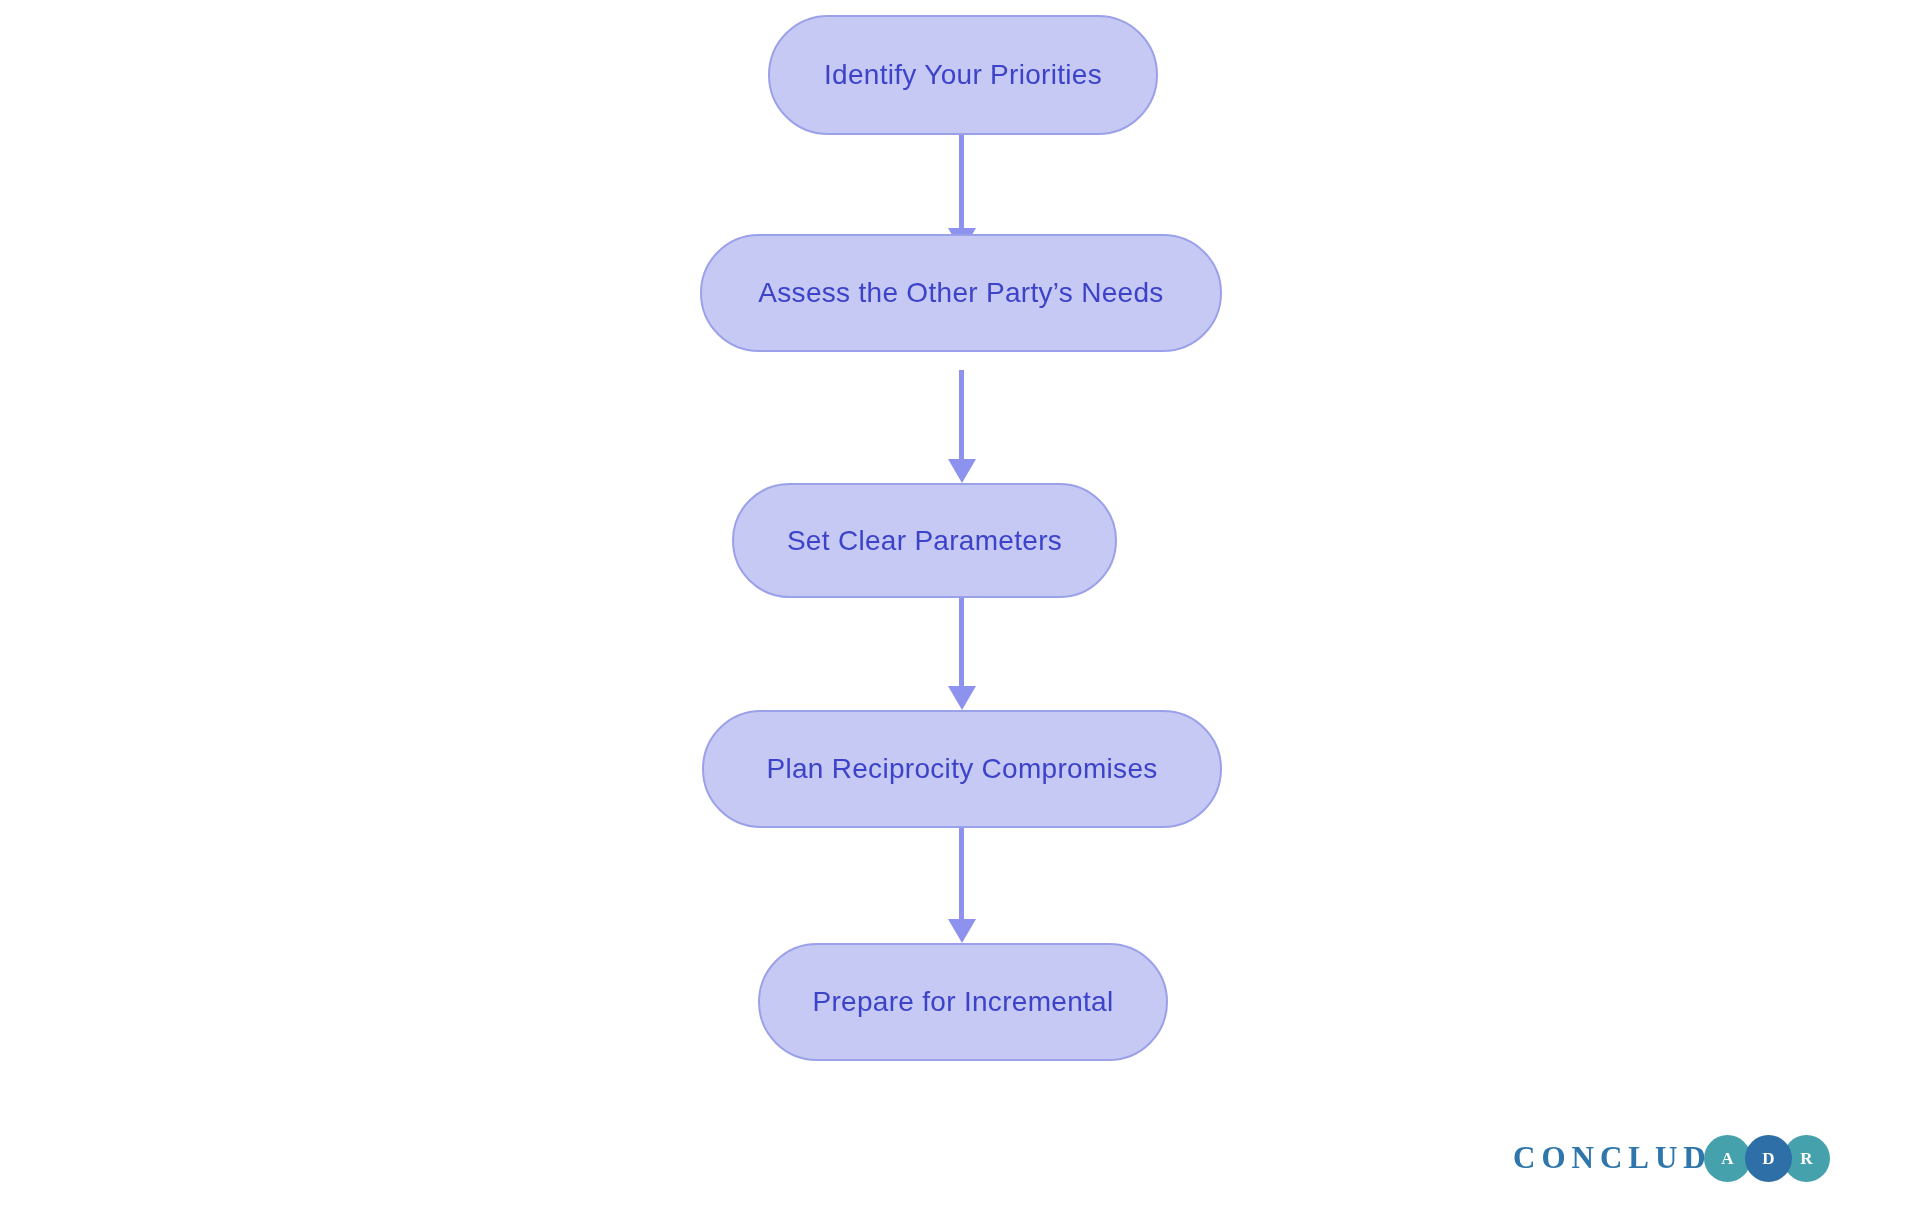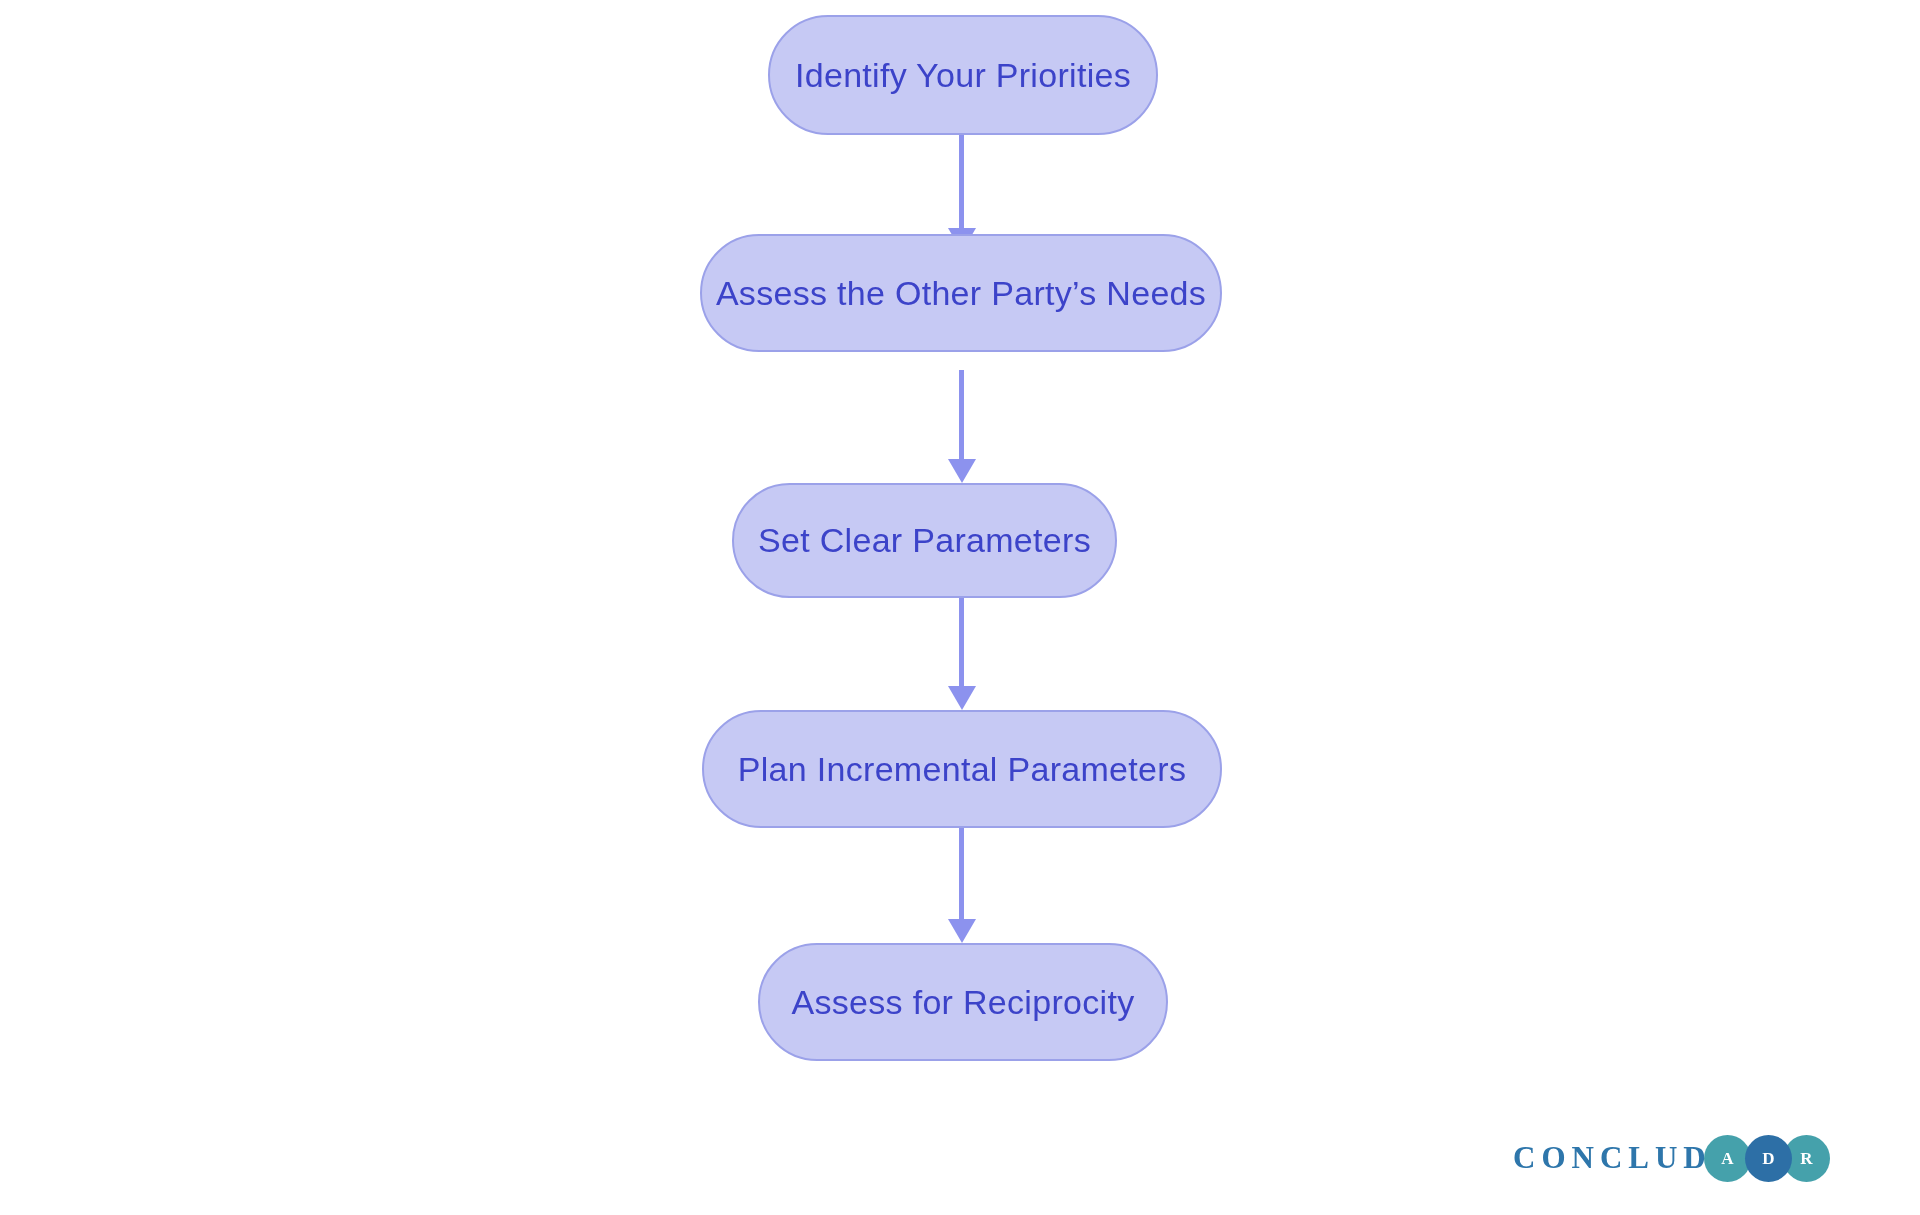--- a/index.html
+++ b/index.html
@@ -19,21 +19,21 @@
   .node {
     position: absolute;
     box-sizing: border-box;
     background: #c6c9f4;
     border: 2px solid #9ba1e9;
     border-radius: 62px;
     display: flex;
     align-items: center;
     justify-content: center;
     color: #3c43c9;
-    font-size: 34px;
+    font-size: 28px;
     letter-spacing: 0.3px;
     white-space: nowrap;
   }
   .node-1 { left: 768px; top:  15px; width: 390px; height: 120px; }
   .node-2 { left: 700px; top: 234px; width: 522px; height: 118px; }
   .node-3 { left: 732px; top: 483px; width: 385px; height: 115px; }
   .node-4 { left: 702px; top: 710px; width: 520px; height: 118px; }
   .node-5 { left: 758px; top: 943px; width: 410px; height: 118px; }
 
   
@@ -117,30 +117,30 @@
   <div class="node node-3">
     <span>Set Clear Parameters</span>
   </div>
 
   <div class="arrow arrow-3">
     <div class="stem"></div>
     <div class="head"></div>
   </div>
 
   <div class="node node-4">
-    <span>Plan Incremental Parameters</span>
+    <span>Plan Reciprocity Compromises</span>
   </div>
 
   <div class="arrow arrow-4">
     <div class="stem"></div>
     <div class="head"></div>
   </div>
 
   <div class="node node-5">
-    <span>Assess for Reciprocity</span>
+    <span>Prepare for Incremental</span>
   </div>
 
   <span class="brand-wordmark">CONCLUDE</span>
   <span class="badge badge-a">A</span>
   <span class="badge badge-d">D</span>
   <span class="badge badge-r">R</span>
 
 </div>
 
 </body></html>

